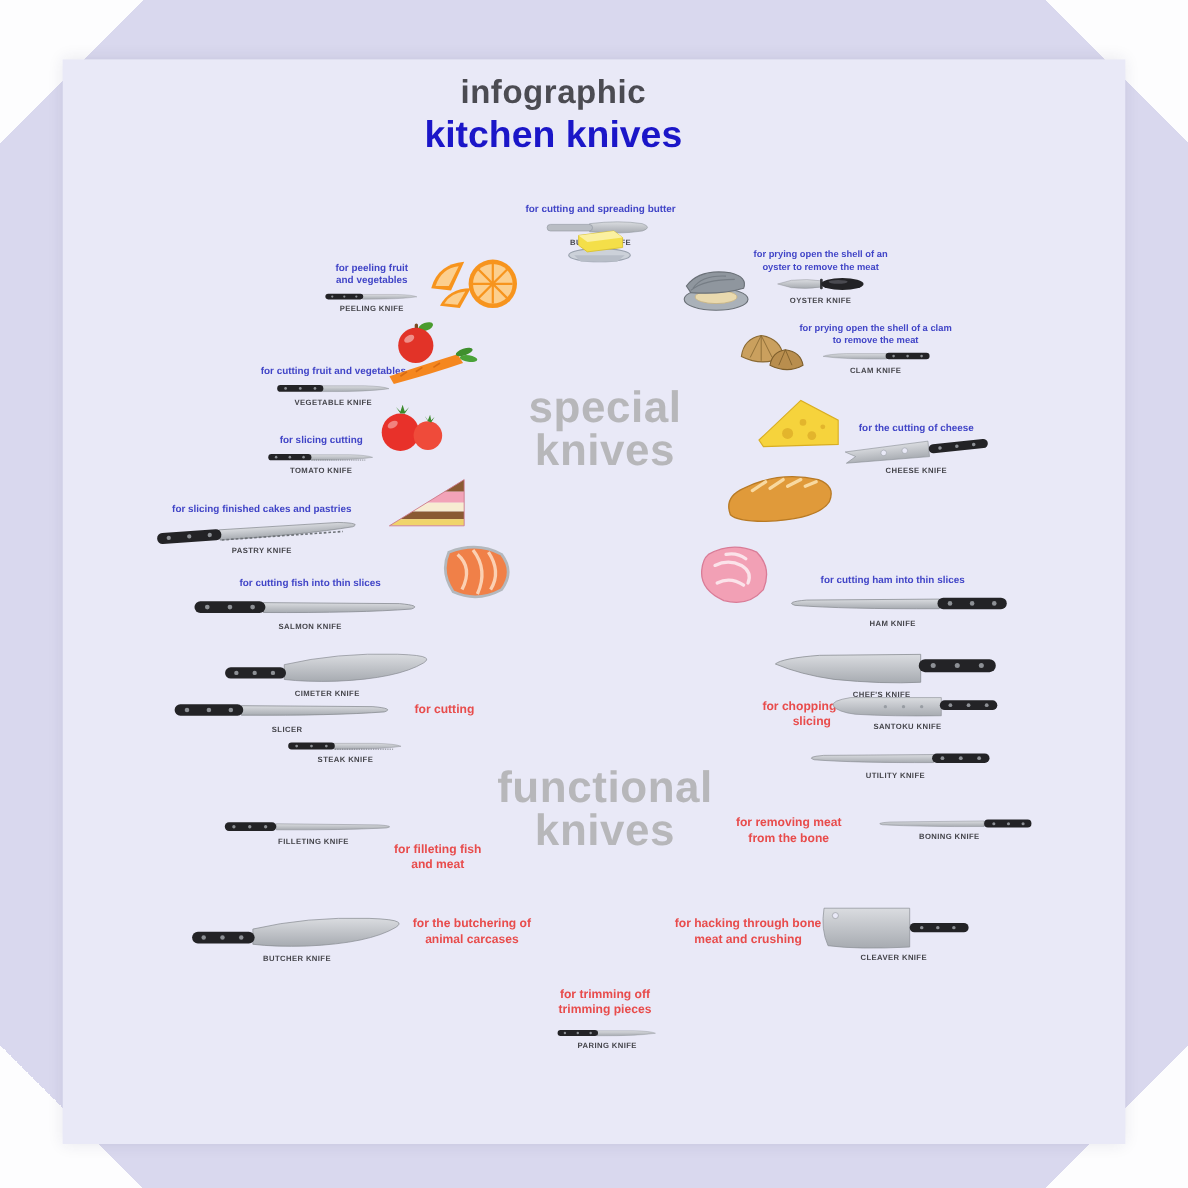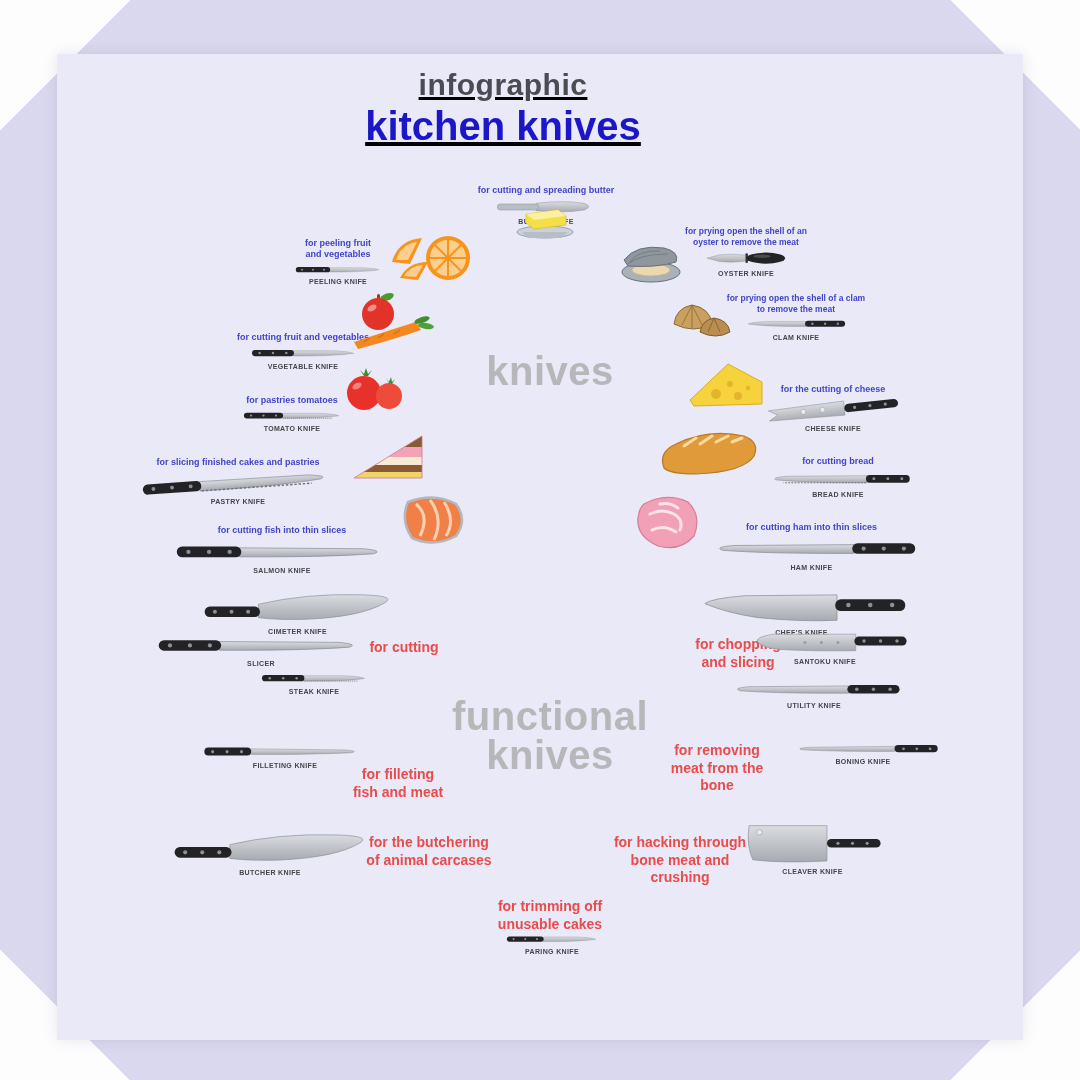--- a/index.html
+++ b/index.html
@@ -20,27 +20,27 @@
       linear-gradient(45deg,#fdfdfe 0 50%,transparent 50%),
       linear-gradient(315deg,#fdfdfe 0 50%,transparent 50%);
     background-size:130px 130px;
     background-repeat:no-repeat;
     background-position:top left,top right,bottom left,bottom right;
   }
   .poster{
     position:absolute;left:57px;top:54px;width:966px;height:986px;
     background:#e9e9f7;box-shadow:0 0 14px rgba(40,40,80,.10);
   }
-  .title-wrap{position:absolute;left:57px;top:68px;width:892px;text-align:center;text-decoration:underline;}
+  .title-wrap{position:absolute;left:57px;top:68px;width:892px;text-align:center;}
   .kicker{font-size:30px;font-weight:700;color:#4b4b52;letter-spacing:.5px;}
-  .big-title{font-size:40px;font-weight:700;color:var(--title-blue);margin-top:2px;}
+  .big-title{font-size:34px;font-weight:700;color:var(--title-blue);margin-top:2px;}
   .item{position:absolute;text-align:center;}
   .desc{font-weight:700;color:var(--blue);font-size:9px;line-height:1.25;margin:0 auto 1px;}
   .desc.sm{font-size:8.5px;}
-  .redtext{position:absolute;text-align:center;font-weight:700;color:var(--red);font-size:14px;line-height:1.25;}
+  .redtext{position:absolute;text-align:center;font-weight:700;color:var(--red);font-size:11px;line-height:1.25;}
   .klabel{font-size:7px;font-weight:600;color:var(--ink);letter-spacing:.35px;margin-top:2px;white-space:nowrap;}
   .knife{display:block;margin:2px auto 0;}
   .flip{transform:scaleX(-1);}
   .food{position:absolute;}
   .wm{position:absolute;text-align:center;font-weight:700;color:var(--wm);font-size:40px;line-height:.98;letter-spacing:.5px;}
   .nowrap{white-space:nowrap;margin-top:22px;}
 </style>
 </head>
 <body>
 
@@ -155,20 +155,21 @@
 
 <div class="stage">
   <div class="poster"></div>
 
   <div class="title-wrap">
     <div class="kicker">infographic</div>
     <div class="big-title">kitchen knives</div>
   </div>
 
   <div class="wm" style="left:430px;top:352px;width:240px;">
+    <div>special</div>
     <div>knives</div>
   </div>
   <div class="wm" style="left:415px;top:697px;width:270px;">
     <div>functional</div>
     <div>knives</div>
   </div>
 
   <div class="item" style="left:466px;top:163px;width:160px;">
     <div class="desc nowrap">for cutting and spreading butter</div>
     <svg class="knife" viewBox="0 0 150 26" style="width:100px">
@@ -245,21 +246,21 @@
     <div class="klabel">CLAM KNIFE</div>
   </div>
   <svg class="food" style="left:668px;top:300px" width="68" height="42" viewBox="0 0 68 42">
     <path d="M6 24 Q8 8 24 5 Q42 8 44 24 Q26 34 6 24 Z" fill="#caa05e" stroke="#8a6a34" stroke-width="1"></path>
     <path d="M24 5 L14 25 M24 5 L24 28 M24 5 L34 25" stroke="#8a6a34" stroke-width="0.8" fill="none"></path>
     <path d="M32 32 Q34 20 46 18 Q60 20 62 32 Q48 40 32 32 Z" fill="#b98e4e" stroke="#7d5e2c" stroke-width="1"></path>
     <path d="M46 18 L40 32 M46 18 L52 32" stroke="#7d5e2c" stroke-width="0.8" fill="none"></path>
   </svg>
 
   <div class="item" style="left:238px;top:373px;width:108px;">
-    <div class="desc nowrap">for pastries tomatoes</div>
+    <div class="desc nowrap">for slicing cutting</div>
     <svg class="knife" viewBox="0 0 220 34" style="width:98px">
         <use href="#k-small-serr"></use>
       </svg>
     <div class="klabel">TOMATO KNIFE</div>
   </div>
   <svg class="food" style="left:340px;top:364px" width="66" height="50" viewBox="0 0 66 50">
     <circle cx="24" cy="29" r="17" fill="#e8312a"></circle>
     <ellipse cx="17" cy="22" rx="5" ry="3" fill="#ffffff" opacity="0.4" transform="rotate(-30 17 22)"></ellipse>
     <path d="M24 12 L20 6 L24 10 L26 4 L28 10 L32 6 L28 12 Z" fill="#3c8a2d"></path>
     <circle cx="49" cy="32" r="13" fill="#ef4b3a"></circle>
@@ -298,27 +299,20 @@
     <g clip-path="url(#cakeClip)">
       <rect x="0" y="6" width="76" height="11" fill="#8a5a33"></rect>
       <rect x="0" y="17" width="76" height="10" fill="#f2a3b8"></rect>
       <rect x="0" y="27" width="76" height="8" fill="#f7ecd2"></rect>
       <rect x="0" y="35" width="76" height="7" fill="#8a5a33"></rect>
       <rect x="0" y="42" width="76" height="6" fill="#f0d46a"></rect>
     </g>
     <path d="M4 48 L72 48 L72 6 Z" fill="none" stroke="#c78" stroke-width="0.8"></path>
   </svg>
 
-  <div class="item" style="left:762px;top:434px;width:152px;">
-    <div class="desc nowrap">for cutting bread</div>
-    <svg class="knife flip" viewBox="0 0 240 32" style="width:146px">
-        <use href="#k-long-serr"></use>
-      </svg>
-    <div class="klabel">BREAD KNIFE</div>
-  </div>
   <svg class="food" style="left:656px;top:424px" width="106" height="60" viewBox="0 0 106 60">
     <path d="M8 44 Q2 28 20 20 Q52 4 88 12 Q104 18 98 32 Q88 48 40 50 Q14 50 8 44 Z" fill="#e09a3a" stroke="#b87a24" stroke-width="1.2"></path>
     <g stroke="#f8d9a0" stroke-width="3" stroke-linecap="round">
       <path d="M28 22 L40 14"></path>
         <path d="M44 20 L56 12"></path>
         <path d="M60 18 L72 12"></path>
         <path d="M76 18 L86 14"></path>
     </g>
   </svg>
 
@@ -417,21 +411,21 @@
   </div>
   <div class="redtext" style="left:366px;top:834px;width:126px;">for the butchering of animal carcases</div>
   <div class="redtext" style="left:612px;top:834px;width:136px;">for hacking through bone meat and crushing</div>
   <div class="item" style="left:740px;top:820px;width:145px;">
     <svg class="knife" viewBox="0 0 230 72" style="width:140px">
         <use href="#k-cleaver"></use>
       </svg>
     <div class="klabel">CLEAVER KNIFE</div>
   </div>
 
-  <div class="redtext" style="left:494px;top:898px;width:112px;">for trimming off unusable cakes</div>
+  <div class="redtext" style="left:494px;top:898px;width:112px;">for trimming off trimming pieces</div>
   <div class="item" style="left:500px;top:930px;width:104px;">
     <svg class="knife" viewBox="0 0 220 34" style="width:92px">
         <use href="#k-small"></use>
       </svg>
     <div class="klabel">PARING KNIFE</div>
   </div>
 
 </div>
 
 </body></html>

